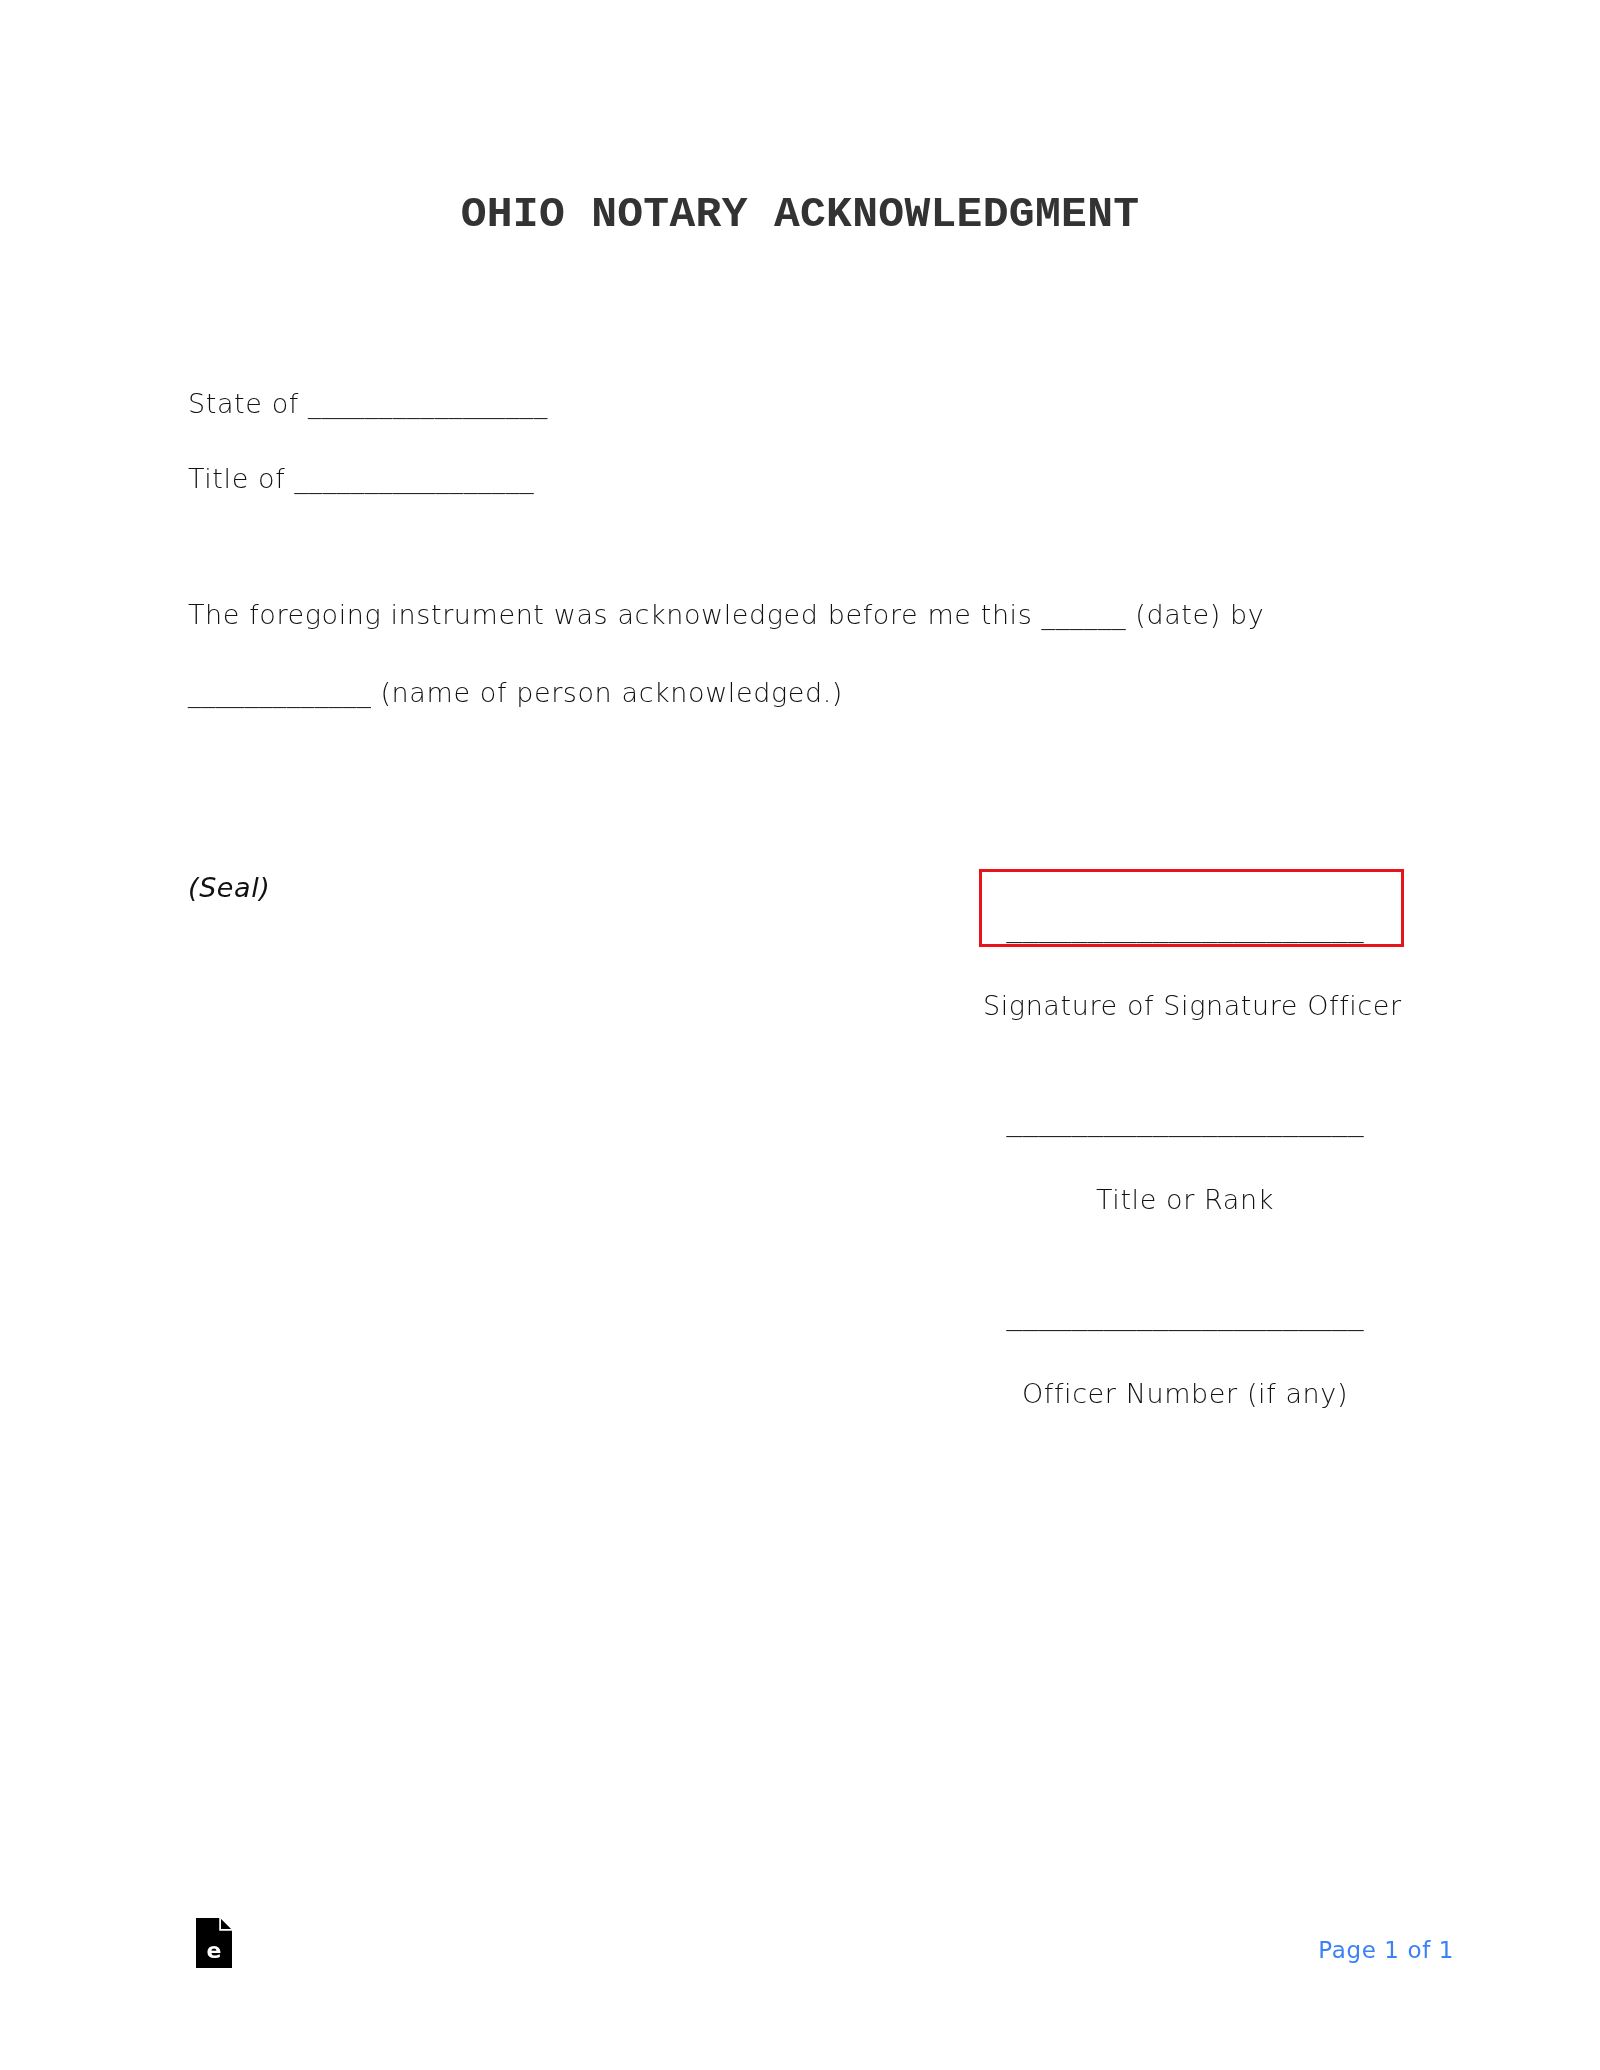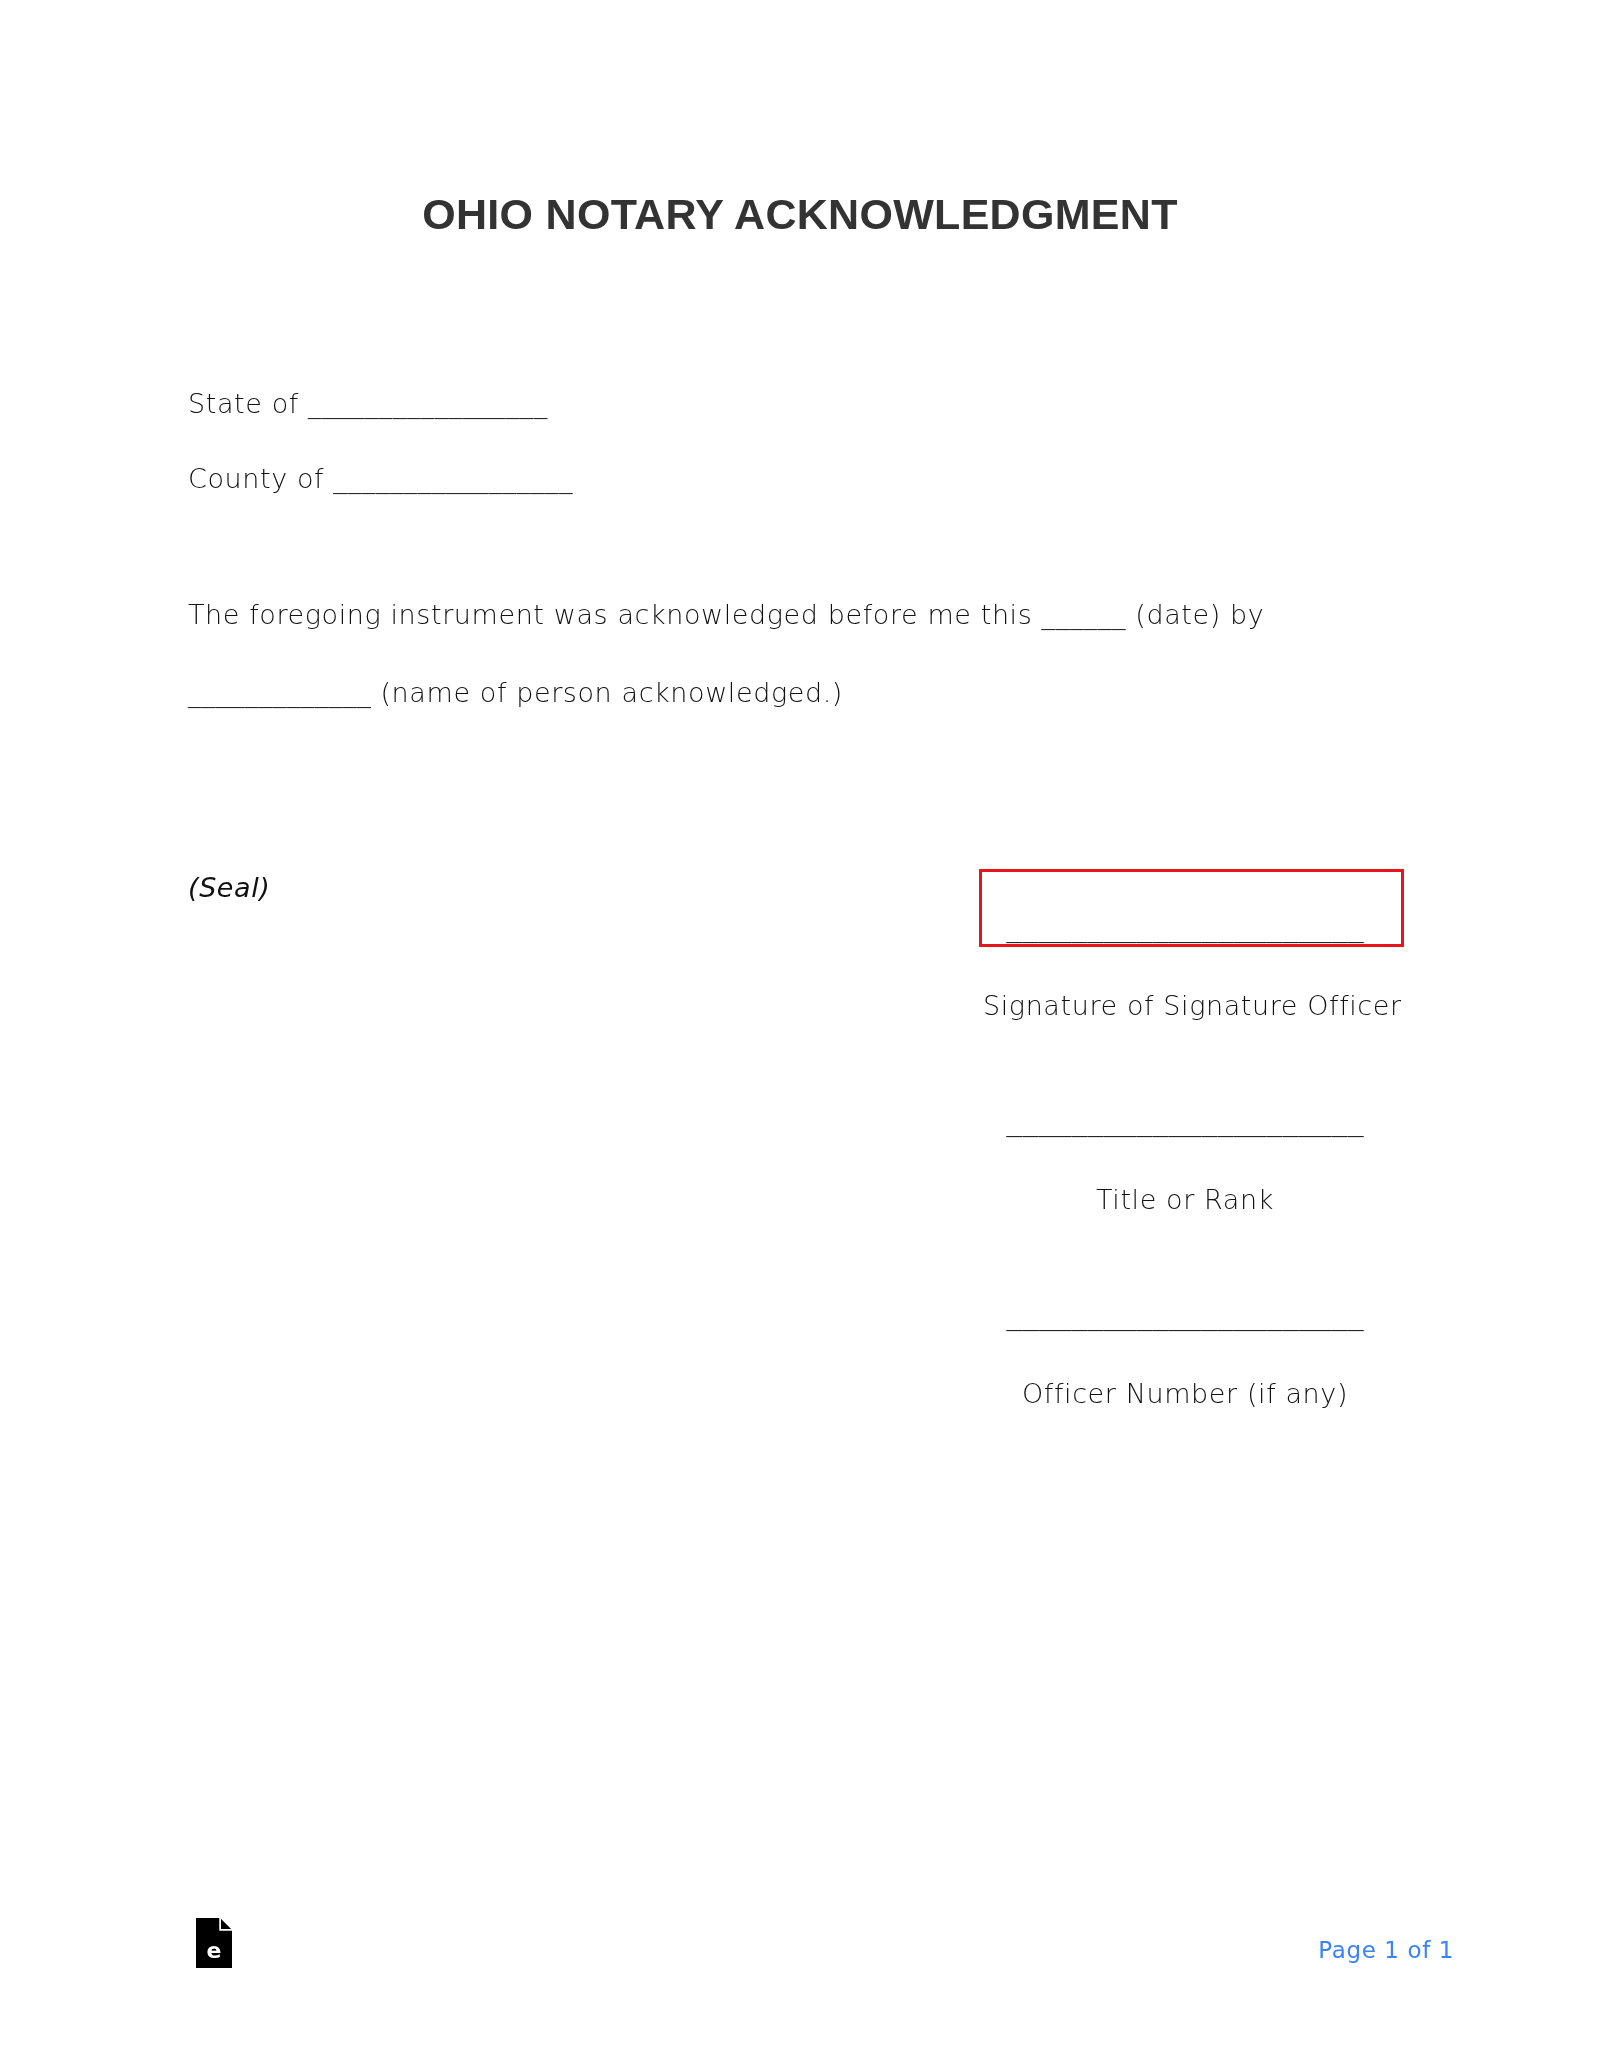--- a/index.html
+++ b/index.html
@@ -1,40 +1,40 @@
 <!DOCTYPE html>
 <html><head>
 <meta charset="utf-8">
 <style>
   html, body { margin:0; padding:0; background:#ffffff; }
   body { width:1600px; height:2070px; position:relative; overflow:hidden;
          font-family:"DejaVu Sans", sans-serif; color:#111; }
   .abs { position:absolute; white-space:pre; }
   .title { left:0; width:1600px; top:190px; text-align:center;
-           font-family:Liberation Sans, sans-serif; font-weight:bold;
+           font-family:Liberation Mono, monospace; font-weight:bold;
            font-size:43px; color:#333333; letter-spacing:0.3px; }
   .body-text { font-size:27px; color:#111; letter-spacing:0.6px;
                font-family:"DejaVu Sans", sans-serif; font-weight:300; }
   .sig-col { left:983px; width:404px; text-align:center; }
   .sig-line { font-family:"DejaVu Sans Mono", monospace; font-size:27px; letter-spacing:0px; }
   .highlight-box { position:absolute; left:979px; top:869px; width:425px; height:78px;
                    border:3px solid #e8141c; box-sizing:border-box; }
   .footer-logo { position:absolute; left:196px; top:1918px; width:36px; height:50px; }
   .page-num { right:146px; top:1937px; font-size:23px; color:#3b82f6; letter-spacing:0.6px; }
 </style>
 </head>
 <body>
 
 <div>
 
   <div class="abs title">OHIO NOTARY ACKNOWLEDGMENT</div>
 
   <div class="abs body-text" style="left:188px; top:356px;margin-top:32px;">State of _________________</div>
 
-  <div class="abs body-text" style="left:188px; top:463px;">County of _________________</div>
+  <div class="abs body-text" style="left:188px; top:463px;">Title of _________________</div>
 
   <div class="abs body-text" style="left:188px; top:599px;">The foregoing instrument was acknowledged before me this ______ (date) by</div>
 
   <div class="abs body-text" style="left:188px; top:677px;">_____________ (name of person acknowledged.)</div>
 
   <div class="abs body-text" style="left:188px; top:872px;font-style:italic;">(Seal)</div>
 
   <div class="highlight-box"></div>
   <div class="abs body-text sig-col sig-line" style="top:912px;">______________________</div>
   <div class="abs body-text sig-col" style="top:990px;">Signature of Signature Officer</div>

